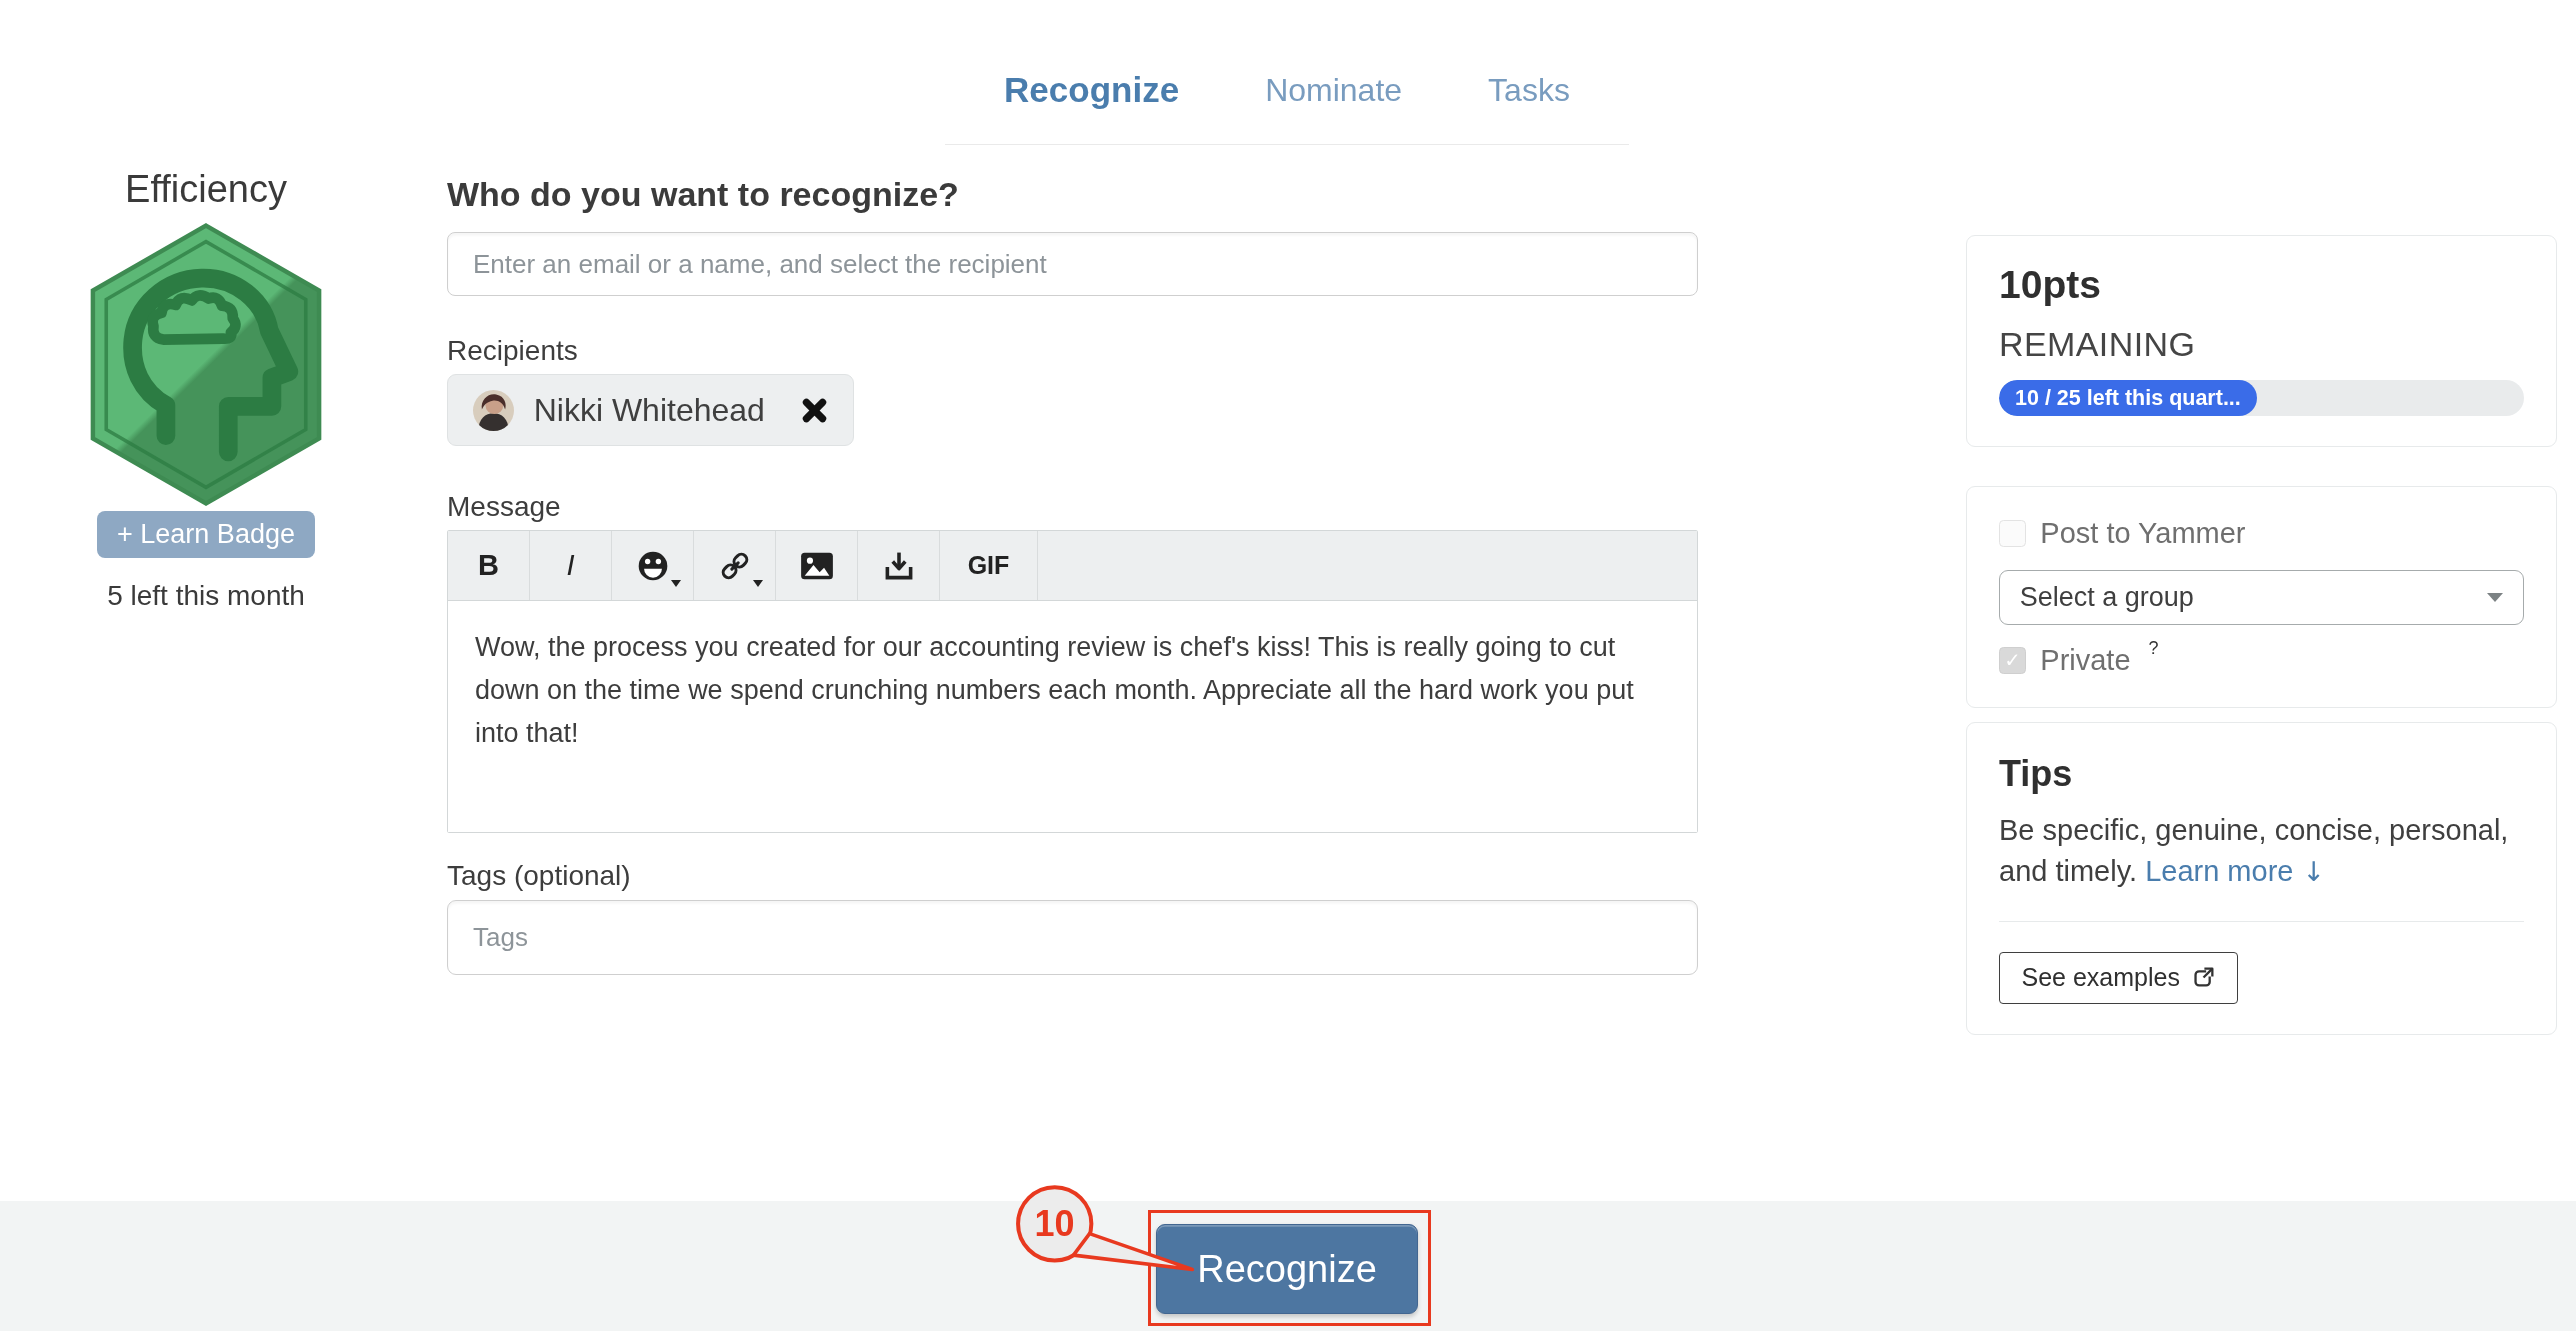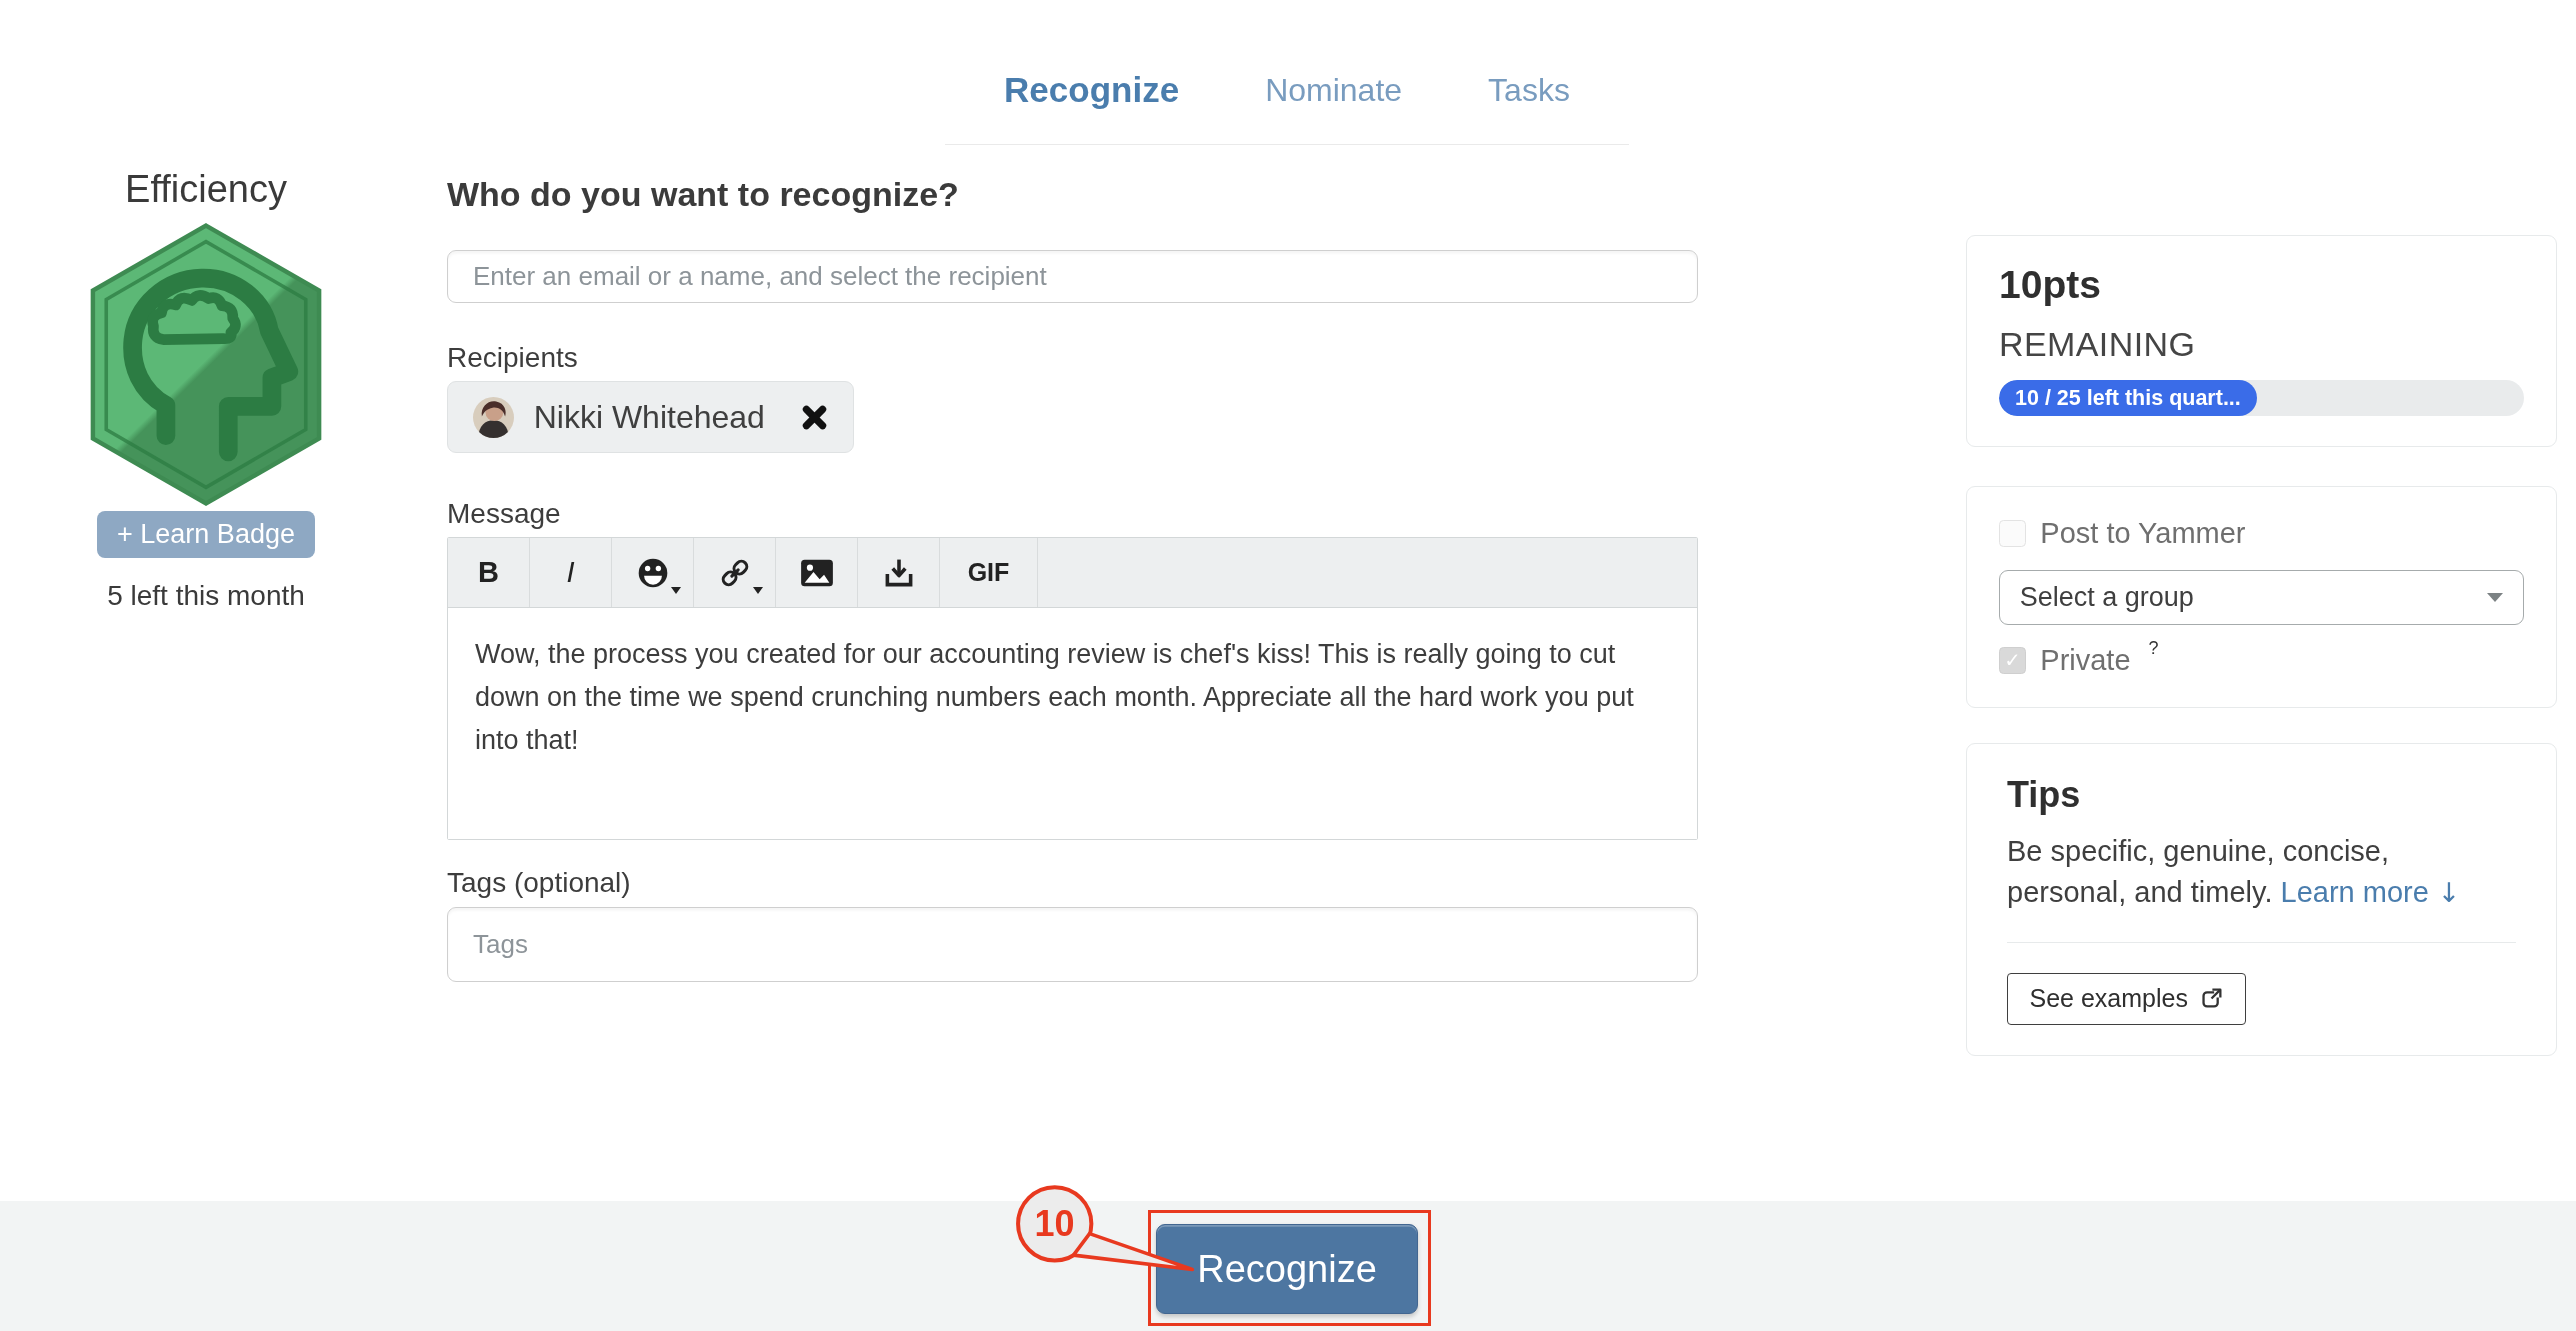--- a/index.html
+++ b/index.html
@@ -40,21 +40,21 @@
   .form-col{position:absolute;left:447px;top:175px;width:1251px;}
   .question{font-size:34px;color:#3b3b3b;}
   .question b{font-weight:700;}
   .text-input{
     width:100%;border:1.8px solid #cfcfcf;border-radius:9px;background:#fff;
     font-size:26px;color:#3d3d3d;padding:0 25px;outline:none;
     box-shadow:inset 0 2.7px 2.7px rgba(0,0,0,0.04);
     font-family:"Liberation Sans",sans-serif;
   }
   .text-input::placeholder{color:#8d9499;opacity:1;}
-  .recipient-input{margin-top:36px;height:53px;}
+  .recipient-input{margin-top:18px;height:64px;border-radius:8px;}
   .field-label{font-size:28px;color:#3d3d3d;}
   .recipients-label{margin-top:39px;}
   .chip{
     margin-top:7.2px;display:inline-flex;align-items:center;height:72px;
     background:#edeff0;border:0.9px solid #dfe2e3;border-radius:9px;padding:0 25px;
   }
   .chip .name{font-size:32px;color:#3f3f3f;margin-left:19.7px;}
   .chip .remove{margin-left:36px;background:none;border:none;cursor:pointer;display:flex;}
   .message-label{margin-top:45px;}
   .editor{margin-top:7.2px;border:0.9px solid #d3d7d8;border-radius:1.8px;}
@@ -106,21 +106,21 @@
   .group-select{
     margin-top:19.7px;height:55px;border:1.8px solid #a6abac;border-radius:9px;background:#fff;
     display:flex;align-items:center;justify-content:space-between;padding:0 19.7px;cursor:pointer;
   }
   .group-select .value{font-size:27px;color:#3f3f3f;}
   .select-caret{
     width:0;height:0;border-left:8px solid transparent;border-right:8px solid transparent;
     border-top:9.8px solid #7c8284;
   }
   .private-row{margin-top:19.7px;}
-  .tips-card{margin-top:35px;padding:30px 40px;}
+  .tips-card{margin-top:14px;padding:30px 32px;}
   .tips-title{font-size:36px;font-weight:600;color:#2f2f2f;}
   .tips-body{margin-top:14.3px;font-size:29px;line-height:41px;color:#3f3f3f;}
   .learn-more{color:var(--accent-blue);cursor:pointer;text-decoration:none;}
   .learn-arrow{color:var(--accent-blue);margin-left:9px;font-size:27px;}
   .tips-divider{margin-top:29px;border:none;border-top:1.8px solid #e7eaeb;}
   .examples-btn{
     margin-top:30px;display:inline-flex;align-items:center;gap:12.5px;height:52px;padding:0 21.5px;
     background:#fff;border:1.8px solid #3f3f3f;border-radius:4px;cursor:pointer;
     font-size:25px;color:#2f2f2f;font-family:"Liberation Sans",sans-serif;
   }

